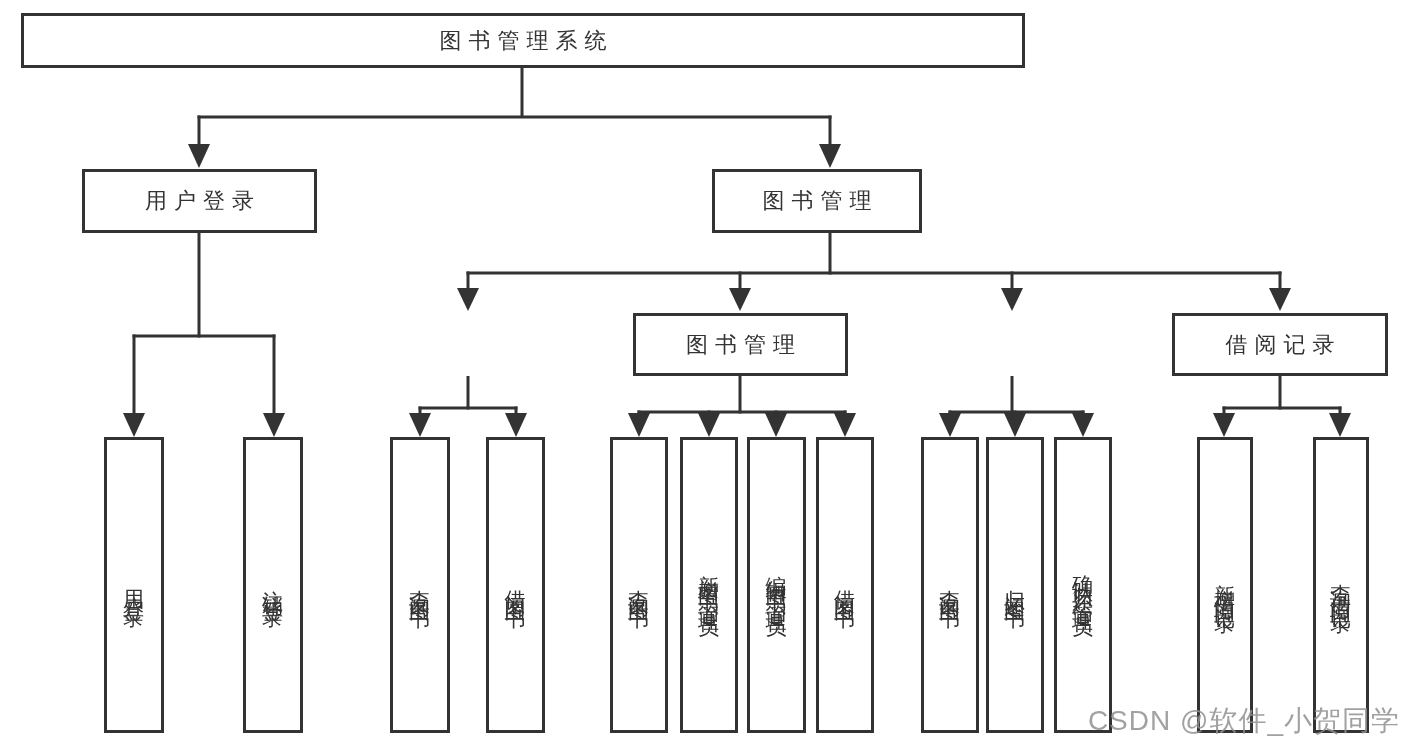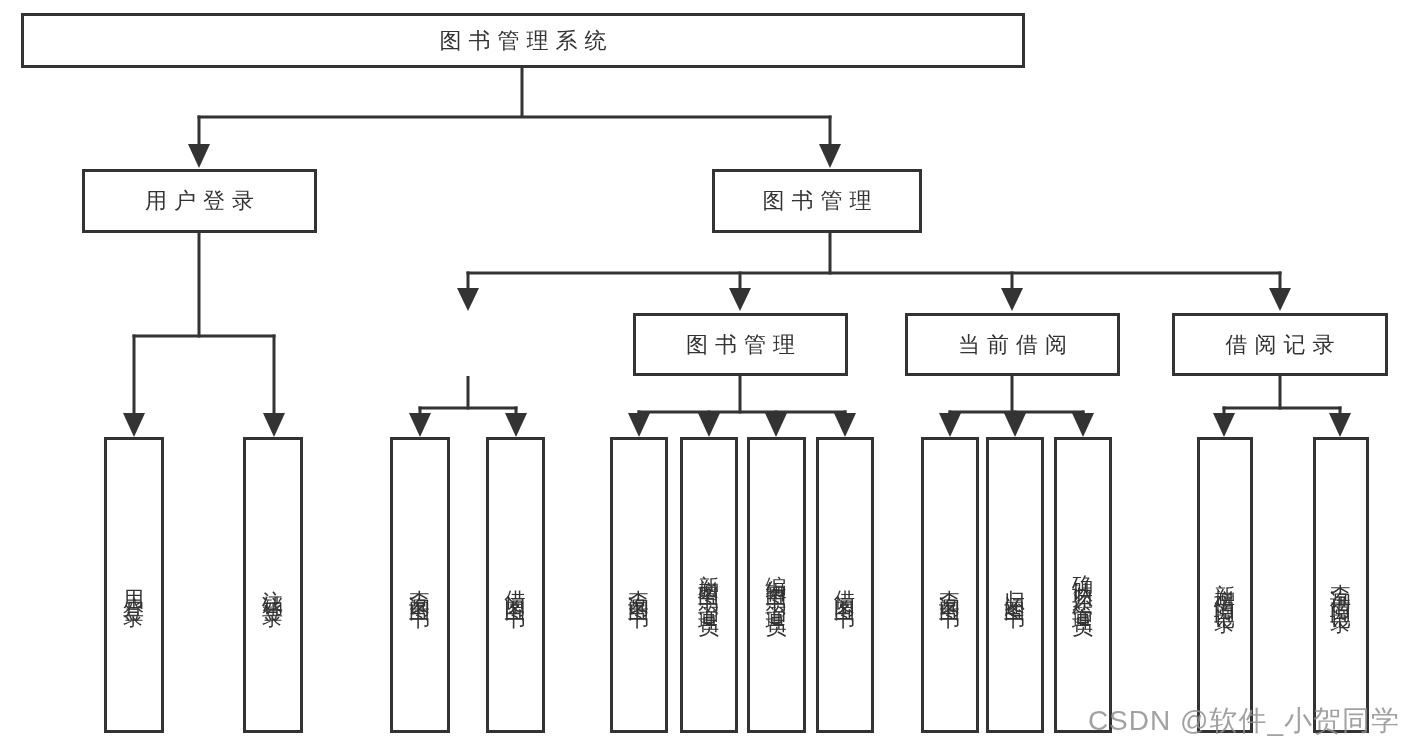--- a/index.html
+++ b/index.html
@@ -131,21 +131,20 @@
       <polygon points="1329,413 1351,413 1340,437"></polygon>
     </g>
   </svg>
 
   <div class="node hbox" style="left:21px; top:13px; width:1004px; height:55px;">图书管理系统</div>
 
   <div class="node hbox" style="left:82px; top:169px; width:235px; height:64px;">用户登录</div>
   <div class="node hbox" style="left:712px; top:169px; width:210px; height:64px;">图书管理</div>
 
   <div class="node hbox" style="left:633px; top:313px; width:215px; height:63px;">图书管理</div>
-  <div class="node hbox" style="left:905px; top:313px; width:215px; height:63px;">当前借阅</div>
   <div class="node hbox" style="left:1172px; top:313px; width:216px; height:63px;">借阅记录</div>
 
   <div class="node vbox" style="left:104px; top:437px; width:60px; height:296px;">用户登录</div>
   <div class="node vbox" style="left:243px; top:437px; width:60px; height:296px;">注销登录</div>
 
   <div class="node vbox" style="left:390px; top:437px; width:60px; height:296px;">查询图书</div>
   <div class="node vbox" style="left:486px; top:437px; width:59px; height:296px;">借阅图书</div>
 
   <div class="node vbox" style="left:610px; top:437px; width:58px; height:296px;">查询图书</div>
   <div class="node vbox" style="left:680px; top:437px; width:58px; height:296px;">新增图书（管理员）</div>

